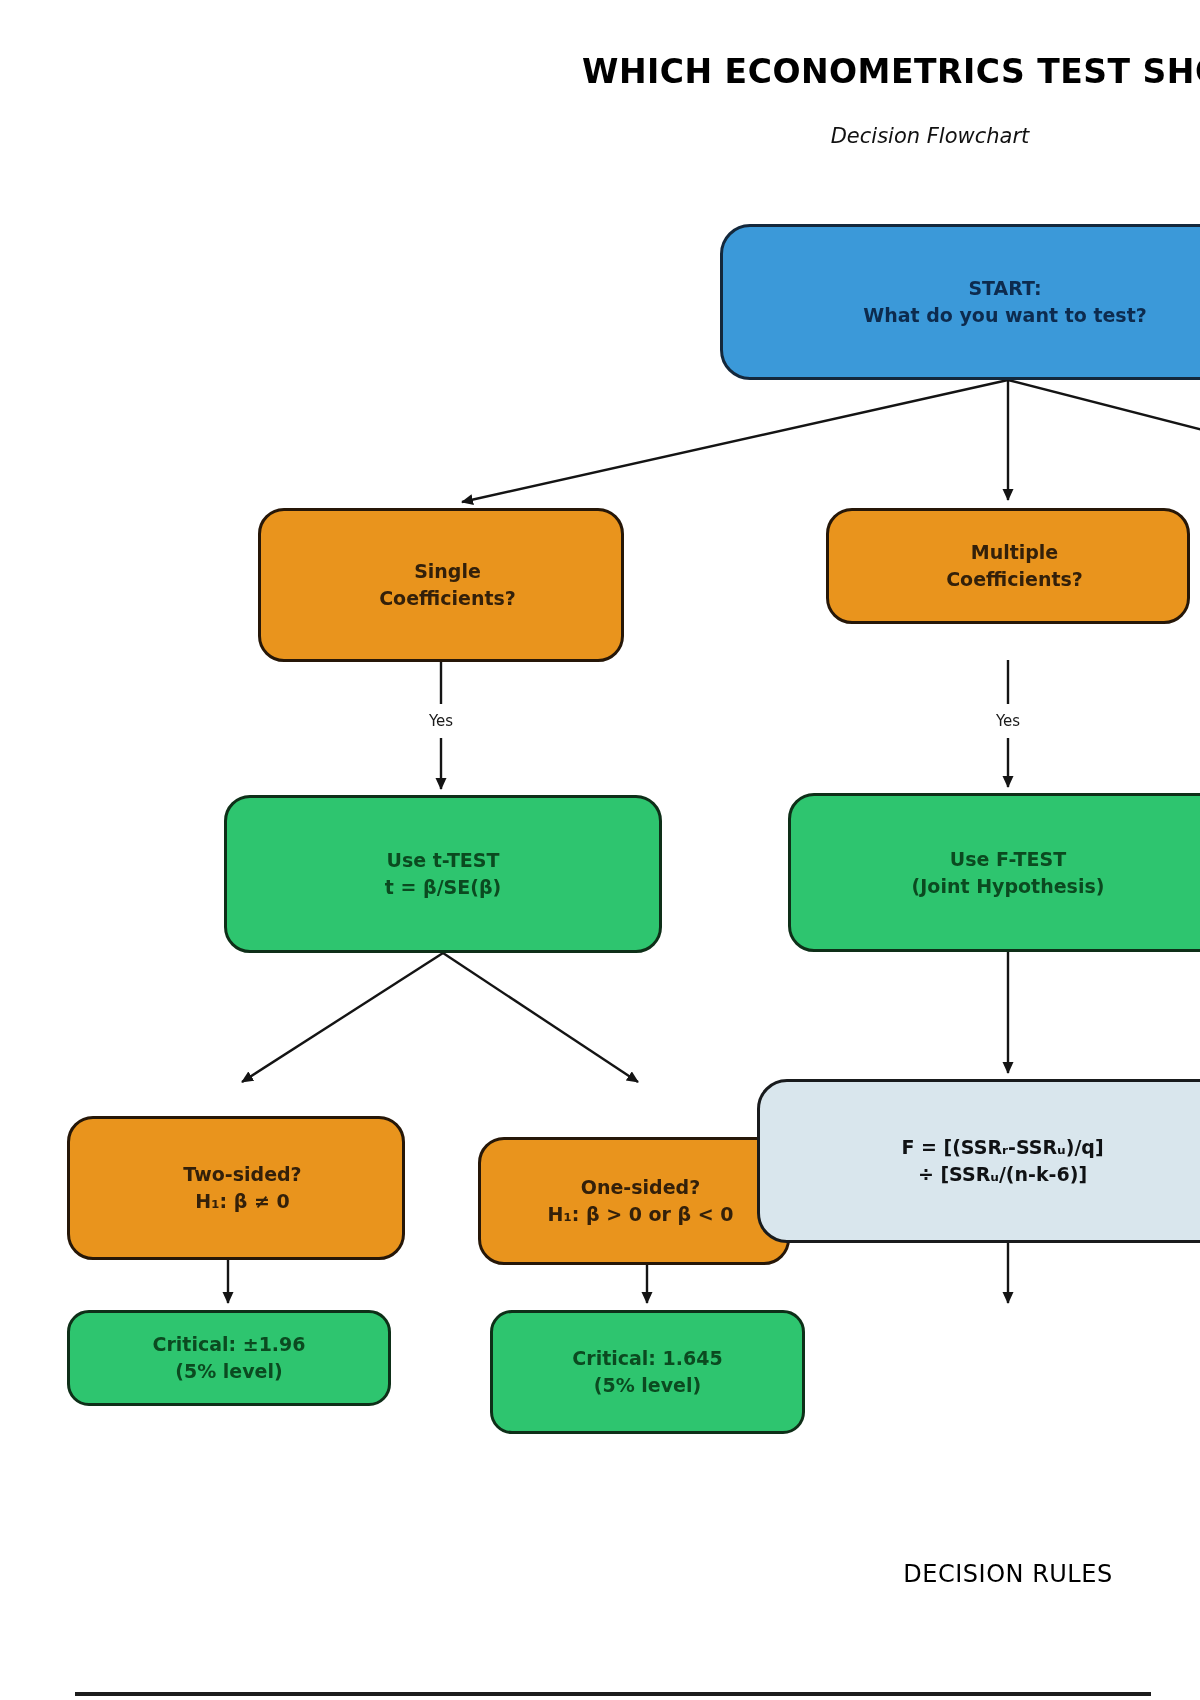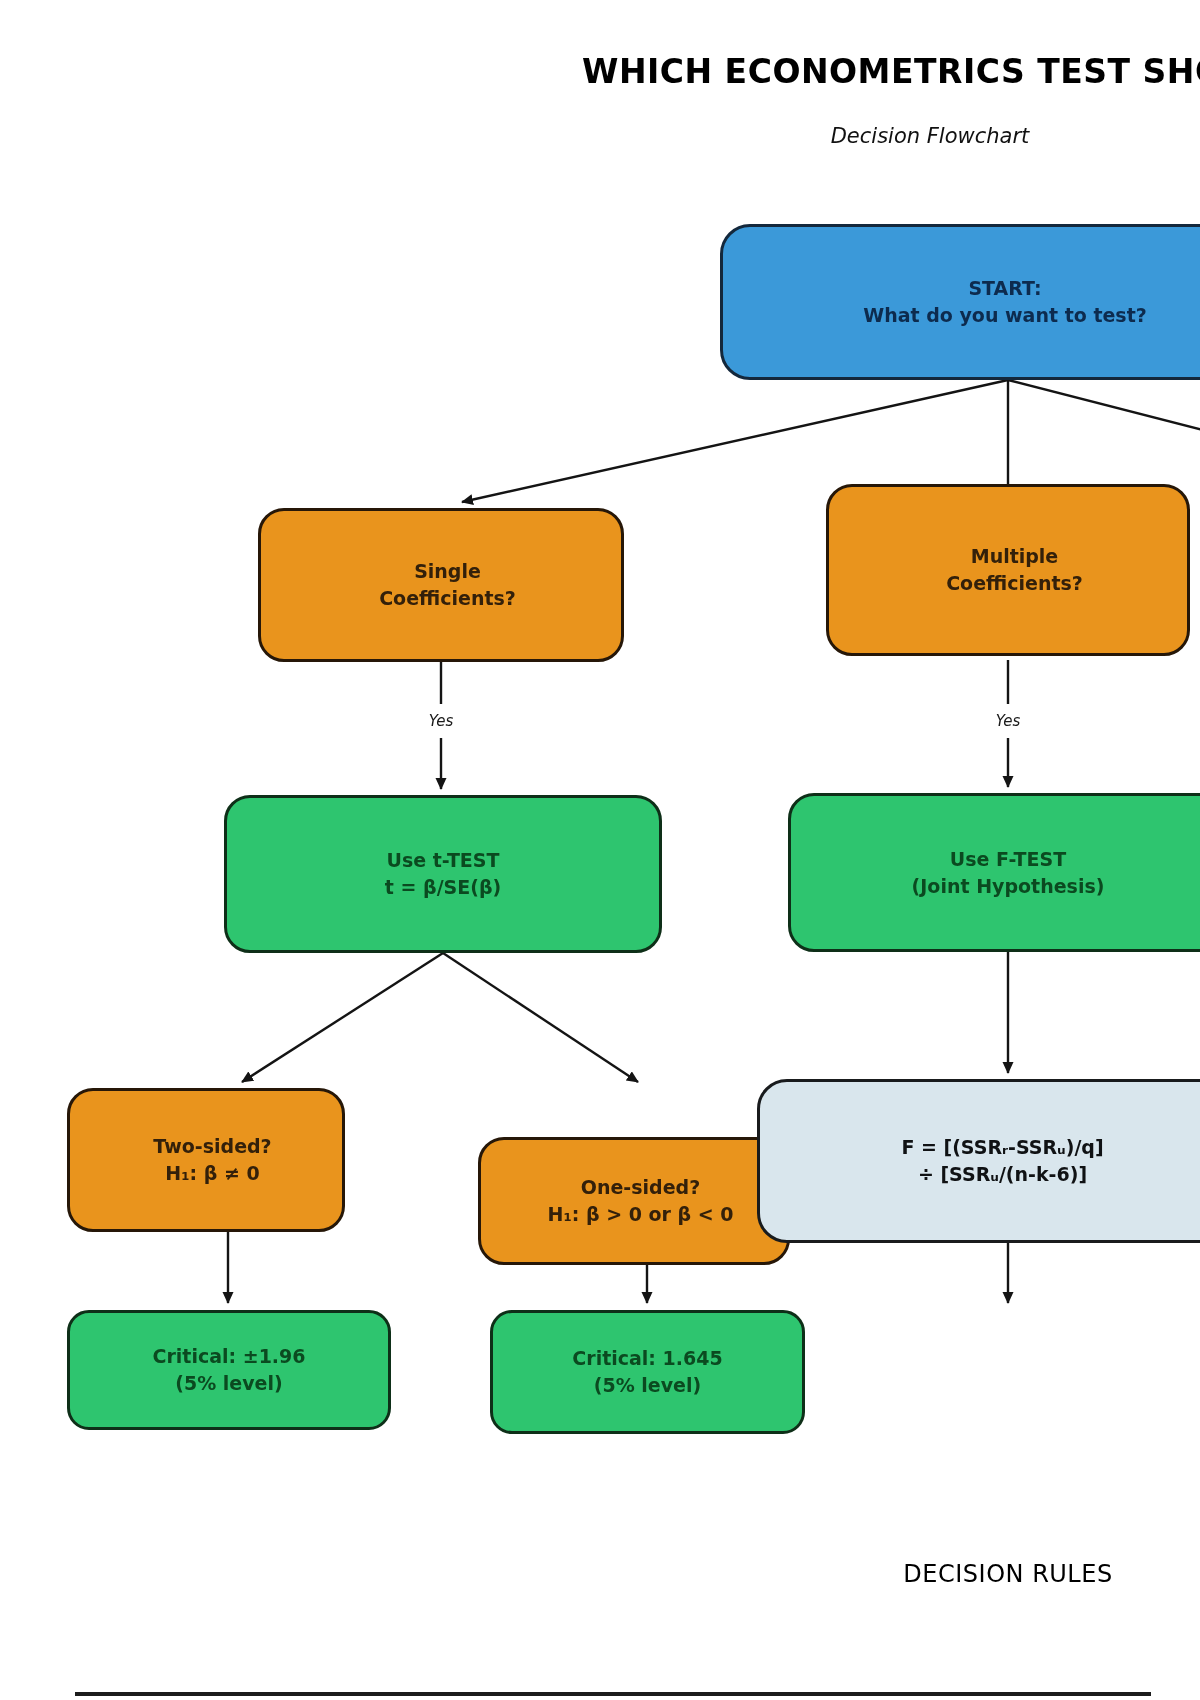--- a/index.html
+++ b/index.html
@@ -21,21 +21,21 @@
     position:absolute;display:flex;flex-direction:column;align-items:center;justify-content:center;
     text-align:center;font-weight:bold;font-size:19px;line-height:1.4;border-radius:26px;
     box-sizing:border-box;
   }
   .start{background:var(--node-start-fill,#3B99D9);border:3.5px solid var(--node-start-border,#14283C);color:var(--node-start-text,#0D2B4E);border-radius:30px;}
   .q{background:var(--node-question-fill,#E9941D);border:3px solid var(--node-question-border,#261708);color:var(--node-question-text,#33200A);padding-left:13px;}
   .res{background:var(--node-result-fill,#2EC56F);border:3px solid var(--node-result-border,#0E2F18);color:var(--node-result-text,#0B4A20);}
   .formula{background:var(--node-formula-fill,#D9E6ED);border:3px solid var(--node-formula-border,#191B1D);color:var(--node-formula-text,#101214);border-radius:30px;}
   .edge-label{
     position:absolute;transform:translate(-50%,-50%);font-size:15px;color:#1a1a1a;
-    background:#fff;padding:0 3px;font-style:italic;
+    background:#fff;padding:0 3px;
   }
   .section-heading{
     position:absolute;left:1008px;top:1560px;transform:translateX(-50%);
     font-size:24px;font-weight:400;letter-spacing:.5px;color:#000;white-space:nowrap;
   }
   .table-rule{
     position:absolute;left:75px;top:1692px;width:1076px;height:4px;background:#1c1c1c;
   }
 </style>
 </head>
@@ -72,54 +72,54 @@
   <div class="node start" style="left:720px;top:224px;width:570px;height:156px">
     <span>START:</span>
     <span>What do you want to test?</span>
   </div>
 
   <div class="node q" style="left:258px;top:508px;width:366px;height:154px">
     <span>Single</span>
     <span>Coefficients?</span>
   </div>
 
-  <div class="node q" style="left:826px;top:484px;width:364px;height:172px">
+  <div class="node q" style="left:826px;top:508px;width:364px;height:116px">
     <span>Multiple</span>
     <span>Coefficients?</span>
   </div>
 
   <div class="edge-label" style="left:441px;top:721px">Yes</div>
   <div class="edge-label" style="left:1008px;top:721px">Yes</div>
 
   <div class="node res" style="left:224px;top:795px;width:438px;height:158px">
     <span>Use t-TEST</span>
     <span>t = β/SE(β)</span>
   </div>
 
   <div class="node res" style="left:788px;top:793px;width:440px;height:159px">
     <span>Use F-TEST</span>
     <span>(Joint Hypothesis)</span>
   </div>
 
-  <div class="node q" style="left:67px;top:1088px;width:278px;height:144px">
+  <div class="node q" style="left:67px;top:1116px;width:338px;height:144px">
     <span>Two-sided?</span>
     <span>H₁: β ≠ 0</span>
   </div>
 
   <div class="node q" style="left:478px;top:1137px;width:312px;height:128px">
     <span>One-sided?</span>
     <span>H₁: β &gt; 0 or β &lt; 0</span>
   </div>
 
   <div class="node formula" style="left:757px;top:1079px;width:491px;height:164px">
     <span>F = [(SSRᵣ-SSRᵤ)/q]</span>
     <span>÷ [SSRᵤ/(n-k-6)]</span>
   </div>
 
-  <div class="node res" style="left:67px;top:1310px;width:324px;height:120px;border-radius:22px">
+  <div class="node res" style="left:67px;top:1310px;width:324px;height:96px;border-radius:22px">
     <span>Critical: ±1.96</span>
     <span>(5% level)</span>
   </div>
 
   <div class="node res" style="left:490px;top:1310px;width:315px;height:124px;border-radius:22px">
     <span>Critical: 1.645</span>
     <span>(5% level)</span>
   </div>
 
 

